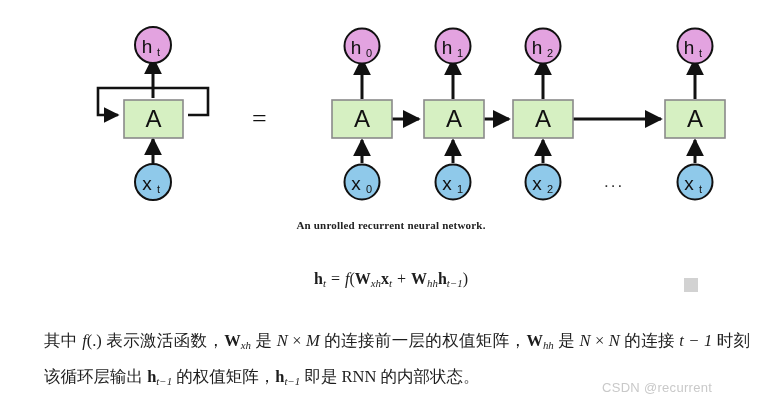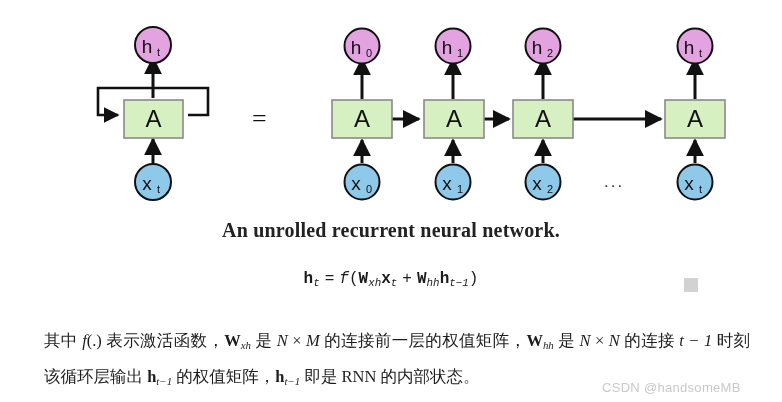--- a/index.html
+++ b/index.html
@@ -29,31 +29,31 @@
     height: 215px;
   }
   .caption {
     position: absolute;
     left: 0;
     top: 219px;
     width: 782px;
     text-align: center;
     font-family: "Liberation Serif", "DejaVu Serif", serif;
     font-weight: bold;
-    font-size: 20px;
+    font-size: 11px;
     letter-spacing: 0.2px;
     color: #222222;
   }
   .formula {
     position: absolute;
     left: 0;
     top: 270px;
     width: 782px;
     text-align: center;
-    font-family: Liberation Mono, monospace;
+    font-family: Liberation Serif, serif;
     font-size: 16px;
     color: #1d1d1d;
     white-space: nowrap;
   }
   .formula .mathvar { font-style: italic; }
   .formula .mathbf { font-weight: bold; font-style: normal; }
   .formula sub {
     font-size: 0.68em;
     font-style: italic;
     font-weight: normal;
@@ -216,15 +216,15 @@
   <div class="caption">An unrolled recurrent neural network.</div>
 
   <div class="formula">
     <span class="mathbf">h</span><sub>t</sub><span class="op">=</span><span class="mathvar">f</span><span>(</span><span class="mathbf">W</span><sub>xh</sub><span class="mathbf">x</span><sub>t</sub><span class="op">+</span><span class="mathbf">W</span><sub>hh</sub><span class="mathbf">h</span><sub>t−1</sub><span>)</span>
   </div>
 
   <div class="gray-square"></div>
 
   <div class="body-text"><span>其中 </span><span class="mathvar ltr">f</span><span>(.) 表示激活函数，</span><span class="mathbf ltr">W</span><sub>xh</sub><span> 是 </span><span class="mathvar ltr">N</span><span> × </span><span class="mathvar ltr">M</span><span> 的连接前一层的权值矩阵，</span><span class="mathbf ltr">W</span><sub>hh</sub><span> 是 </span><span class="mathvar ltr">N</span><span> × </span><span class="mathvar ltr">N</span><span> 的连接 </span><span class="mathvar ltr">t − 1</span><span> 时刻该循环层输出 </span><span class="mathbf ltr">h</span><sub>t−1</sub><span> 的权值矩阵，</span><span class="mathbf ltr">h</span><sub>t−1</sub><span> 即是 RNN 的内部状态。</span></div>
 
-  <div class="watermark">CSDN @handsomeMB</div>
+  <div class="watermark">CSDN @recurrent</div>
 
 </div>
 
 </body></html>

